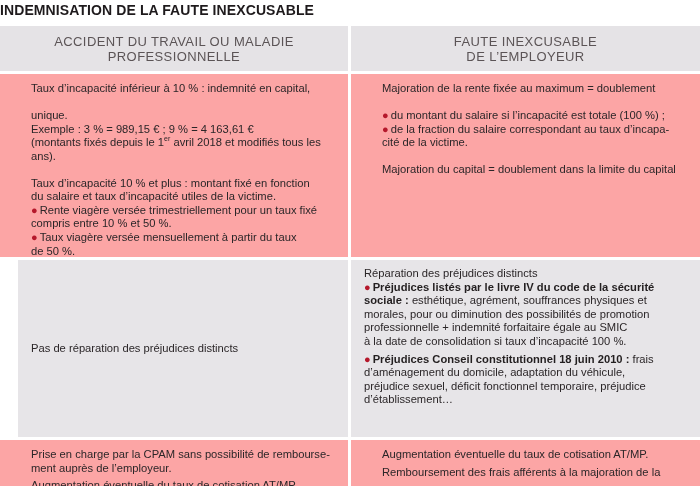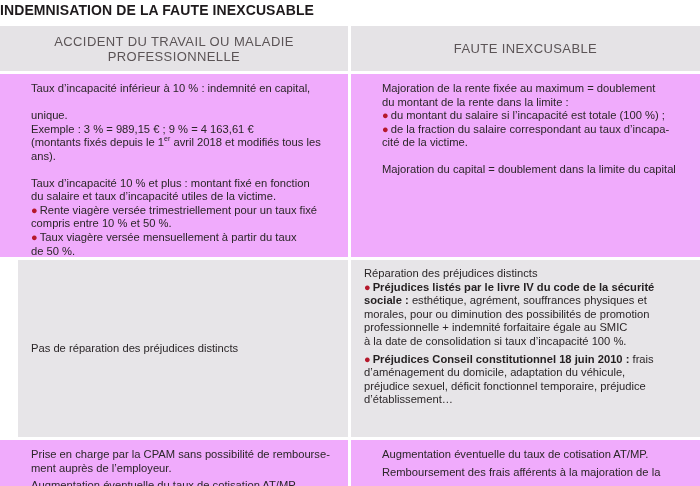--- a/index.html
+++ b/index.html
@@ -28,21 +28,21 @@
     font-size: 11.2px; line-height: 13.6px;
     color: #2b2628;
   }
   .hdr {
     background: #e5e3e6; height: 45px;
     display: flex; align-items: center; justify-content: center;
     text-align: center; font-size: 13px; line-height: 15px;
     color: #5b5456; letter-spacing: 0.4px;
     padding: 0 12px;
   }
-  .dark { background: #f0abfc; padding-left: 31px; }
+  .dark { background: #fca5a5; padding-left: 31px; }
   .light { background: #e7e5e8; }
   .r1 { height: 183px; padding-top: 8px; }
   .r2 { height: 177px; }
   .r3 { height: 75px; padding-top: 8px; }
   .center { display: flex; align-items: center; margin-left: 18px; }
   p { margin: 0; }
   .gap { height: 13px; }
   .gap-s { height: 4px; }
   .bul { color: #b5182b; font-size: 11px; margin-right: 2px; }
   .b { font-weight: bold; color: #231f20; }
@@ -58,20 +58,21 @@
 
   <div class="cell hdr">
     <div>
       <div>ACCIDENT DU TRAVAIL OU MALADIE</div>
       <div>PROFESSIONNELLE</div>
     </div>
   </div>
   <div class="cell hdr">
     <div>
       <div>FAUTE INEXCUSABLE</div>
+      <div>DE L’EMPLOYEUR</div>
     </div>
   </div>
 
   <div class="cell dark r1">
     <p>
       <span>Taux d’incapacité inférieur à 10 % : indemnité en capital,</span><br>
       <br>
       <span>unique.</span><br>
       <span>Exemple : 3 % = 989,15 € ; 9 % = 4 163,61 €</span><br>
       <span>(montants fixés depuis le 1</span><sup>er</sup><span> avril 2018 et modifiés tous les ans).</span>
@@ -83,21 +84,21 @@
       <span class="bul" style="color: rgb(181, 24, 43);">●</span><span>Rente viagère versée trimestriellement pour un taux fixé</span><br>
       <span>compris entre 10 % et 50 %.</span><br>
       <span class="bul" style="color: rgb(181, 24, 43);">●</span><span>Taux viagère versée mensuellement à partir du taux</span><br>
       <span>de 50 %.</span>
     </p>
   </div>
 
   <div class="cell dark r1">
     <p>
       <span>Majoration de la rente fixée au maximum = doublement</span><br>
-      <span>du montant de la rente dans la limite :</span><br>
+      <br>
       <span class="bul" style="color: rgb(181, 24, 43);">●</span><span>du montant du salaire si l’incapacité est totale (100 %) ;</span><br>
       <span class="bul" style="color: rgb(181, 24, 43);">●</span><span>de la fraction du salaire correspondant au taux d’incapa-</span><br>
       <span>cité de la victime.</span>
     </p>
     <div class="gap"></div>
     <p>Majoration du capital = doublement dans la limite du capital</p>
   </div>
 
   <div class="cell light r2 center">
     <p>Pas de réparation des préjudices distincts</p>

